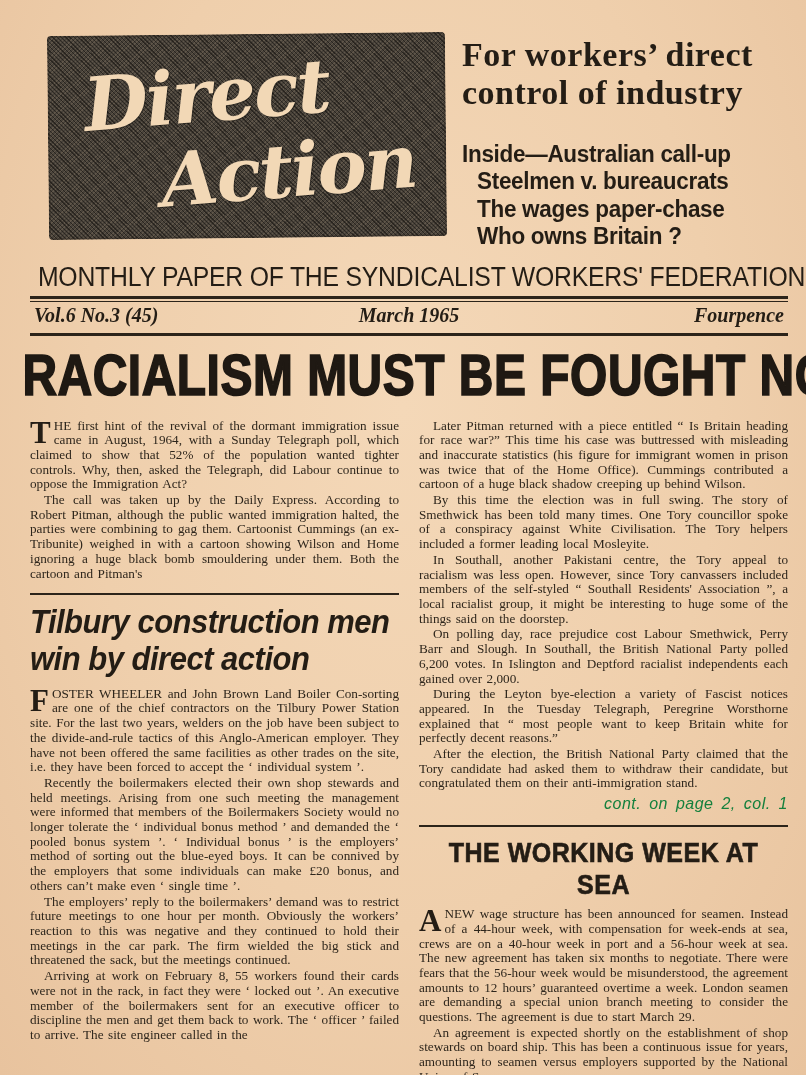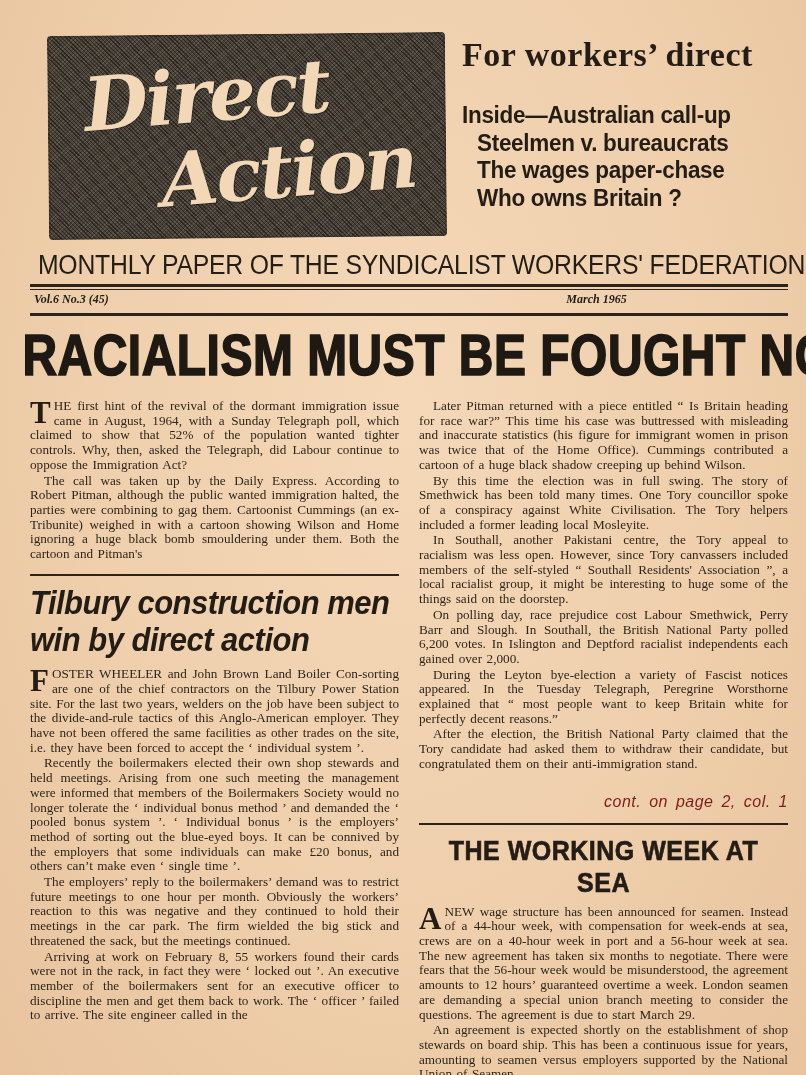--- a/index.html
+++ b/index.html
@@ -54,21 +54,21 @@
   .banner-title {
     font-family:"Liberation Sans", sans-serif; font-weight:normal;
     font-size:25px; letter-spacing:-.2px; color:#241d15;
     white-space:nowrap; transform:scale(.99,1.08); transform-origin:left center;
     padding-left:8px;
   }
   .rule-thick { border-top:3px solid #2c241a; margin-top:5px; }
   .rule-thin  { border-top:1px solid #2c241a; margin-top:2px; }
   .banner-meta {
     display:flex; align-items:center; padding:2px 4px 1px 4px;
-    font-style:italic; font-weight:bold; font-size:12px; color:#241d15;
+    font-style:italic; font-weight:bold; font-size:20px; color:#241d15;
   }
   .banner-meta .m-left  { flex:1; text-align:left; }
   .banner-meta .m-mid   { flex:1; text-align:center; }
   .banner-meta .m-right { flex:1; text-align:right; }
 
   
   .headline {
     margin-top:10px;
     font-family:"Liberation Sans", sans-serif; font-weight:bold;
     font-size:47px; line-height:1; color:#1f1913;
@@ -84,21 +84,21 @@
     font-size:13.2px; line-height:14.7px; text-align:justify;
     word-spacing:1.2px; color:#2e261c;
   }
   .para.indent { text-indent:14px; }
   .dropcap {
     float:left; font-weight:bold; font-size:31px; line-height:25px;
     padding:1px 3px 0 0; color:#241d15;
   }
   .cont-line {
     font-family:"Liberation Sans", sans-serif; font-style:italic;
-    font-size:16px; text-align:right; margin-top:21px; color:#7f1d1d;
+    font-size:16px; text-align:right; margin-top:4px; color:#15803d;
     letter-spacing:.5px; word-spacing:3px;
   }
   .cont-line.pad-right { padding-right:46px; }
 
   .col-rule { border:none; border-top:2.5px solid #2c241a; margin:12px 0 10px 0; }
 
   .tilbury-head {
     font-family:"Liberation Sans", sans-serif; font-weight:bold; font-style:italic;
     font-size:31px; line-height:1.12; color:#241d15; letter-spacing:-.5px;
     margin:2px 0 12px 0; transform:scaleY(1.05); transform-origin:left top;
@@ -117,37 +117,39 @@
 <div class="page">
 
   <div class="header-row">
     <div class="masthead-box">
       <div class="masthead-word w1">Direct</div>
       <div class="masthead-word w2">Action</div>
     </div>
     <div class="header-right">
       <div class="slogan">
         <div>For workers’ direct</div>
+        <div>control of industry</div>
       </div>
       <div class="inside-list">
         <div class="inside-line">Inside—Australian call-up</div>
         <div class="inside-line">Steelmen v. bureaucrats</div>
         <div class="inside-line">The wages paper-chase</div>
         <div class="inside-line">Who owns Britain ?</div>
       </div>
     </div>
   </div>
 
   <div class="banner">
     <div class="banner-title">MONTHLY PAPER OF THE SYNDICALIST WORKERS' FEDERATION (IWMA)</div>
     <div class="rule-thick"></div>
     <div class="rule-thin"></div>
     <div class="banner-meta">
       <span class="m-left">Vol.6 No.3 (45)</span>
       <span class="m-mid">March 1965</span>
+      <span class="m-right">Fourpence</span>
     </div>
     <div class="rule-thick"></div>
   </div>
 
   <div class="headline">RACIALISM MUST BE FOUGHT NOW</div>
 
   <div class="columns">
 
     <div class="col">
       <section>

